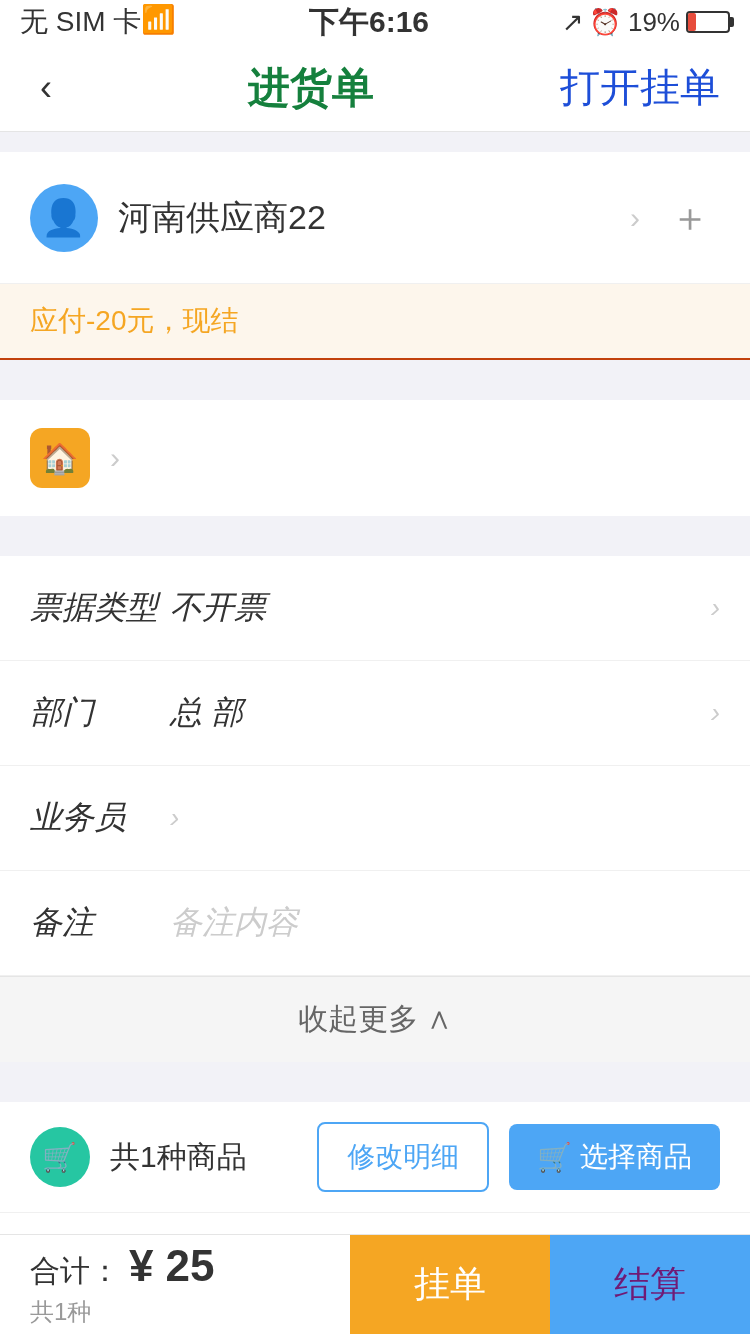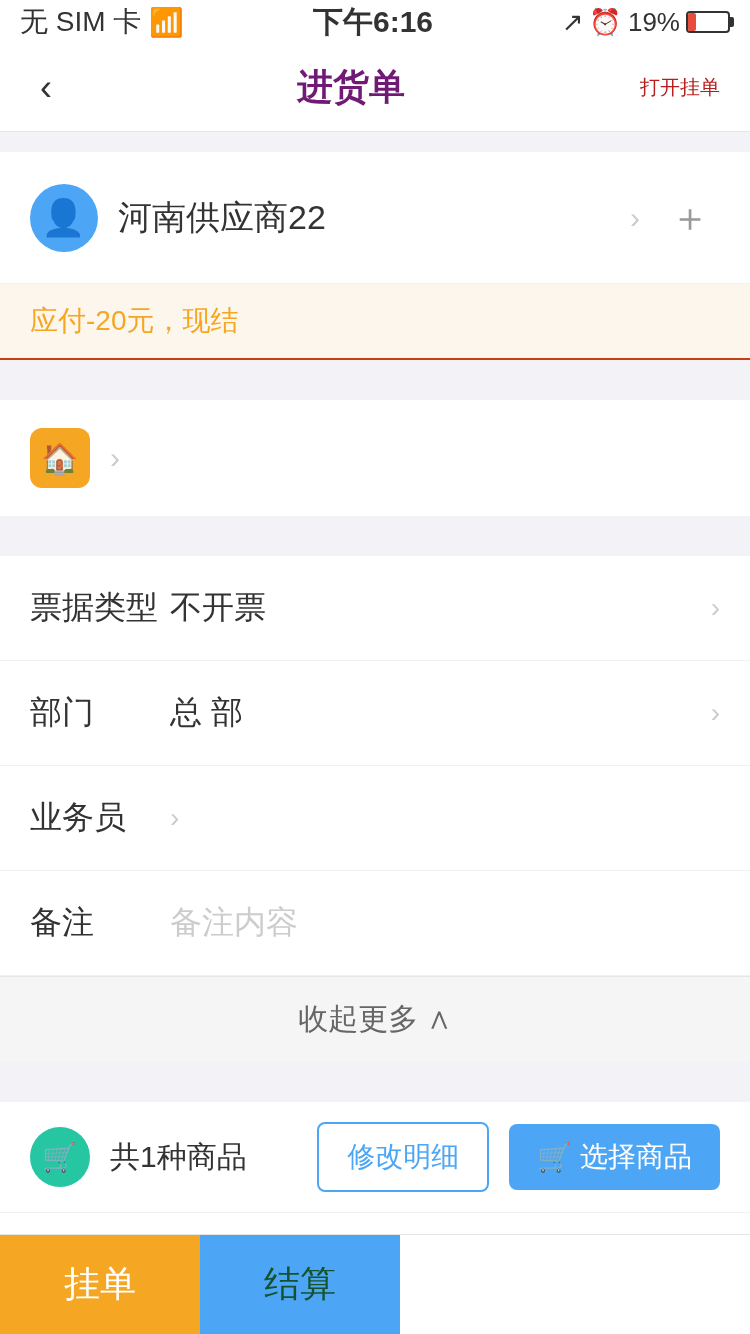--- a/index.html
+++ b/index.html
@@ -17,21 +17,21 @@
     .status-bar {
       height: 44px;
       background: #fff;
       display: flex;
       align-items: center;
       justify-content: space-between;
       padding: 0 20px;
       font-size: 28px;
       font-weight: 500;
     }
-    .status-left { display: flex; align-items: center; gap: 8px; }
+    .status-left { display: flex; align-items: flex-start; }
     .status-center { font-size: 30px; font-weight: 600; }
     .status-right { display: flex; align-items: center; gap: 6px; font-size: 26px; }
     .battery-icon {
       width: 44px; height: 22px; border: 2px solid #333; border-radius: 4px; position: relative; display: inline-flex; align-items: center;
     }
     .battery-icon::after { content: ''; position: absolute; right: -6px; top: 50%; transform: translateY(-50%); width: 4px; height: 10px; background: #333; border-radius: 0 2px 2px 0; }
     .battery-fill { height: 100%; width: 19%; background: #e74c3c; border-radius: 2px; }
 
     
     .nav-bar {
@@ -43,27 +43,27 @@
       padding: 0 30px;
       border-bottom: 1px solid #e5e5e5;
     }
     .nav-back {
       font-size: 36px;
       color: #333;
       cursor: pointer;
       padding: 10px;
     }
     .nav-title {
-      font-size: 36px;
+      font-size: 42px;
       font-weight: 600;
-      color: #701a75;
+      color: #15803d;
     }
     .nav-action {
-      font-size: 20px;
-      color: #b91c1c;
+      font-size: 40px;
+      color: #1d4ed8;
       cursor: pointer;
     }
 
     
     .section {
       background: #fff;
       margin-bottom: 20px;
     }
 
     
@@ -104,20 +104,21 @@
     .warehouse-name { flex: 1; font-size: 34px; color: #333; }
 
     
     .form-row {
       display: flex;
       align-items: center;
       padding: 30px;
       background: #fff;
       border-bottom: 1px solid #f0f0f0;
       cursor: pointer;
+      font-style: italic;
     }
     .form-label {
       font-size: 32px;
       color: #333;
       width: 140px;
       flex-shrink: 0;
     }
     .form-value {
       flex: 1;
       font-size: 32px;
@@ -211,21 +212,21 @@
       flex: 1;
       padding: 0 30px;
     }
     .footer-total-label { font-size: 30px; color: #333; }
     .footer-total-amount { font-size: 44px; font-weight: 600; color: #333; display: inline; }
     .footer-total-sub { font-size: 24px; color: #999; margin-top: 4px; }
     .footer-btn-hang {
       width: 200px; height: 100px; background: #f5a623; color: #fff; font-size: 36px; font-weight: 500; border: none; cursor: pointer; display: flex; align-items: center; justify-content: center;
     }
     .footer-btn-settle {
-      width: 200px; height: 100px; background: #4da6f5; color: #14532d; font-size: 36px; font-weight: 500; border: none; cursor: pointer; display: flex; align-items: center; justify-content: center;
+      width: 200px; height: 100px; background: #4da6f5; color: #701a75; font-size: 36px; font-weight: 500; border: none; cursor: pointer; display: flex; align-items: center; justify-content: center;
     }
 
     .divider { height: 20px; background: #f2f2f7; }
   </style>
 </head>
 <body>
 
 <div class="status-bar">
   <div class="status-left">
     <span>无 SIM 卡</span>
@@ -329,15 +330,22 @@
         <span class="highlight">5千克</span>
         <span> = </span>
         <span class="highlight">¥25</span>
       </div>
     </div>
     <span class="product-more">···</span>
   </div>
 </div>
 
 <div class="footer">
+  <div class="footer-total">
+    <div>
+      <span class="footer-total-label">合计：</span>
+      <span class="footer-total-amount">¥ 25</span>
+    </div>
+    <div class="footer-total-sub">共1种</div>
+  </div>
   <button class="footer-btn-hang">挂单</button>
   <button class="footer-btn-settle">结算</button>
 </div>
 
 </body></html>

